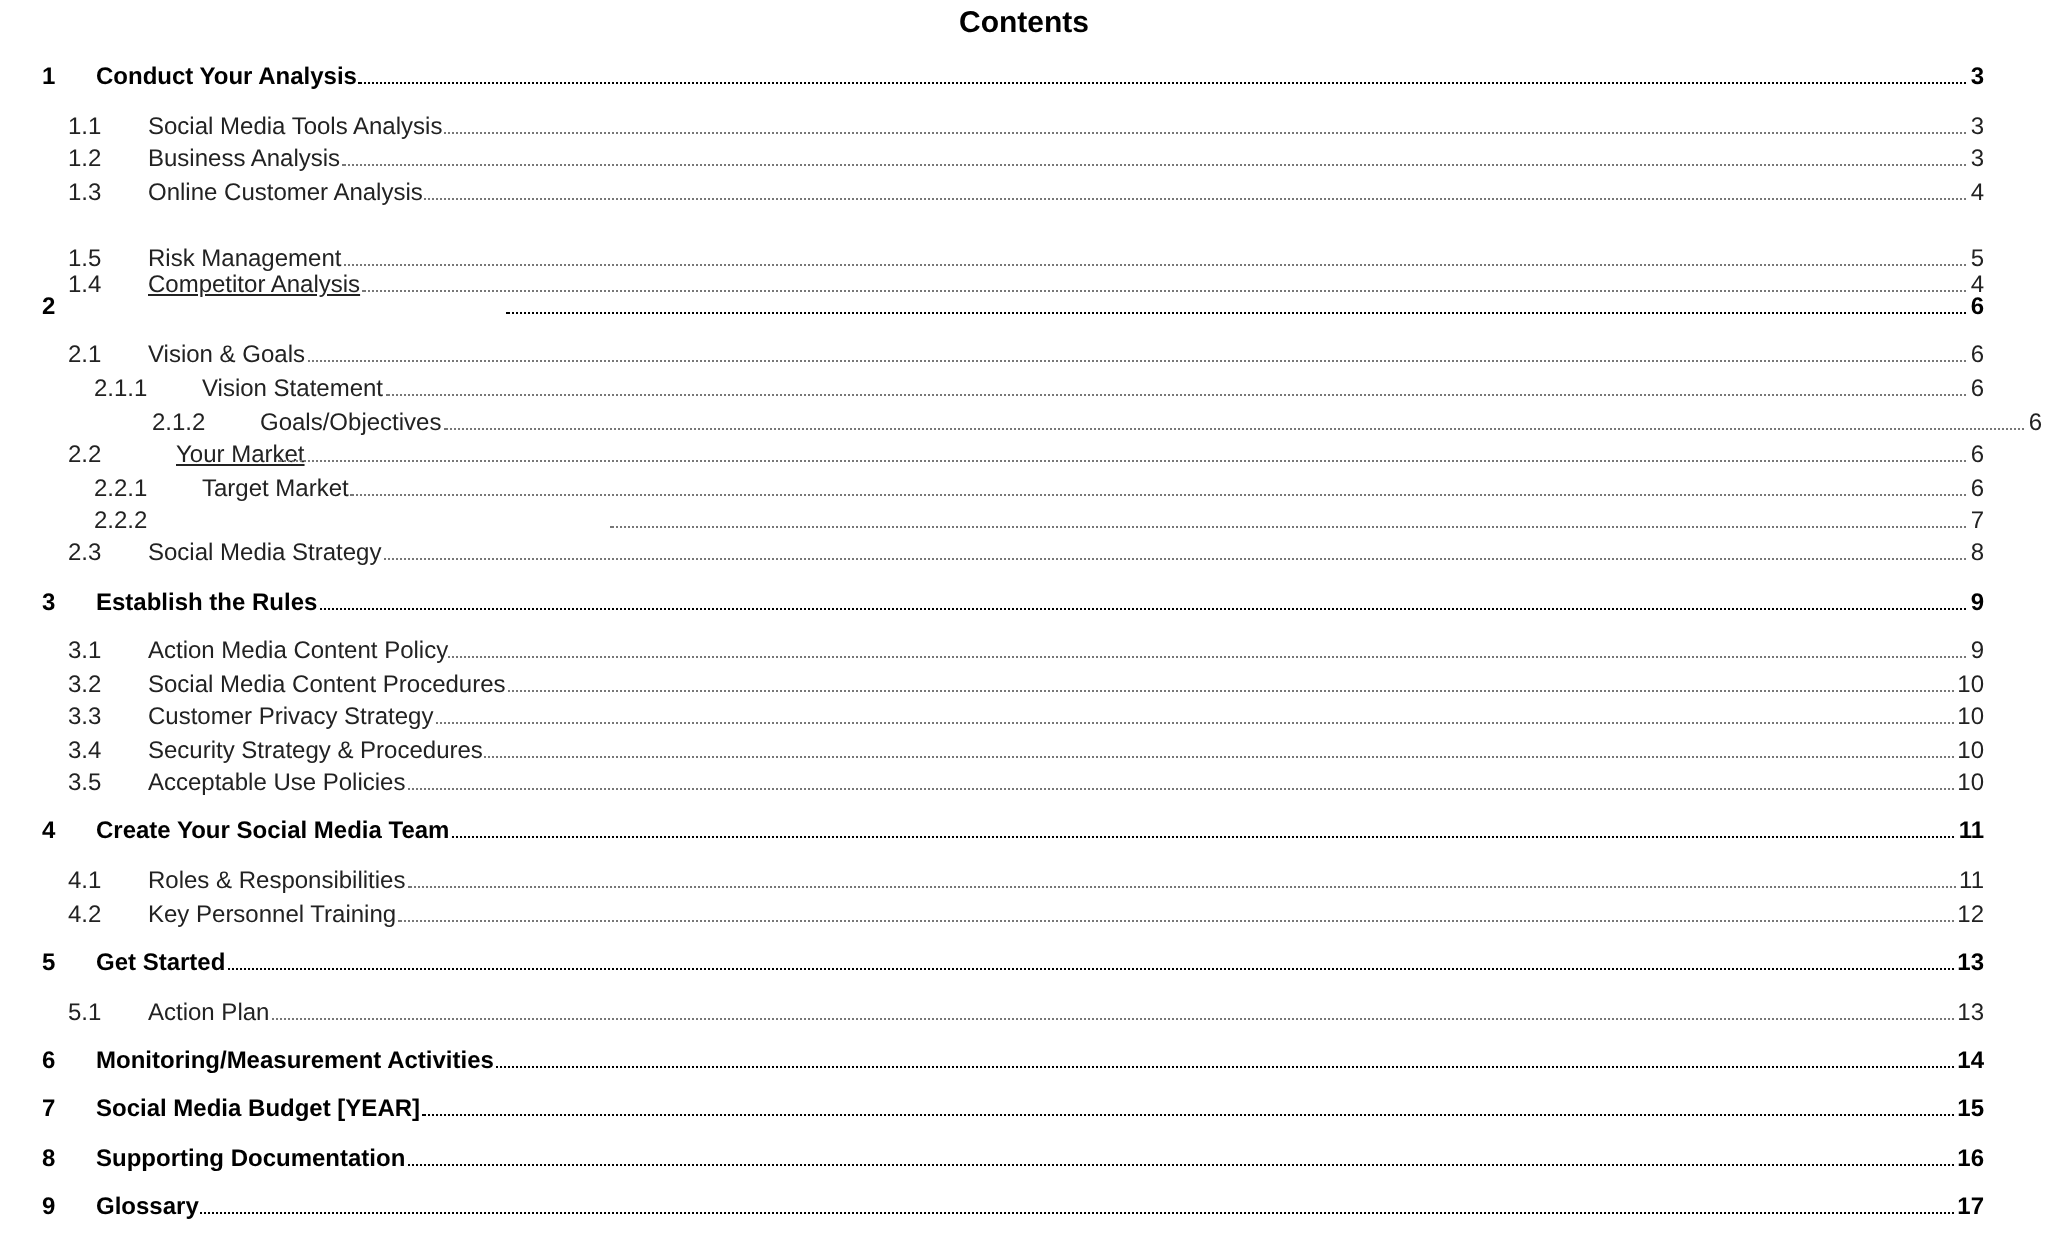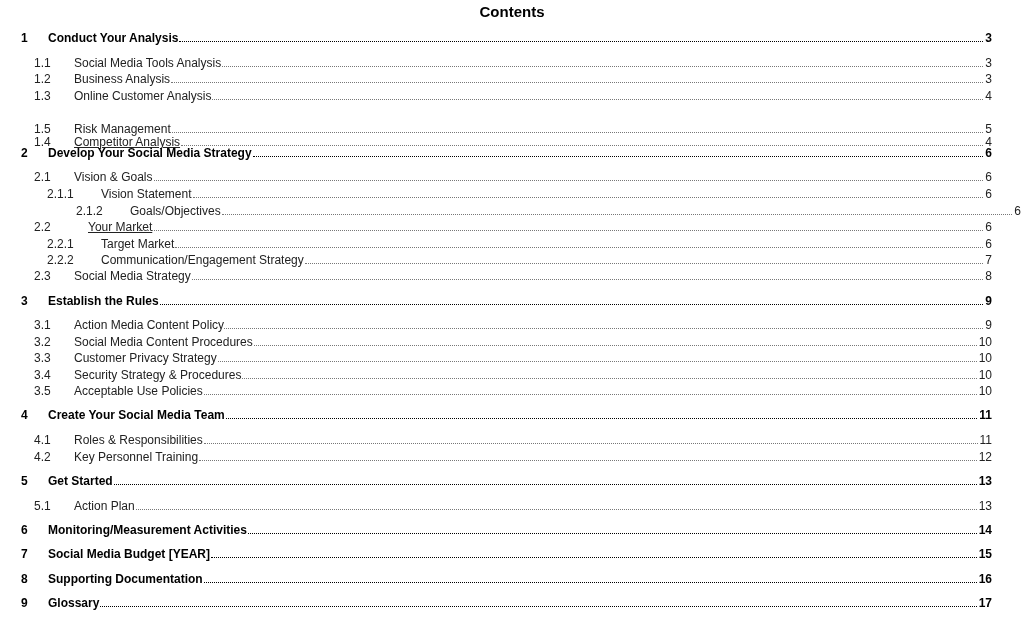--- a/index.html
+++ b/index.html
@@ -55,21 +55,20 @@
       <span class="page">4</span>
     </div>
     <div class="row lvl2" style="top: 122px;">
       <span class="num" style="left: 34px;">1.5</span>
       <span class="label" style="left: 74px;">Risk Management</span>
       <span class="lead lead-dots" style="left: 172px; width: 811px; top: 0px;"></span>
       <span class="page">5</span>
     </div>
     <div class="row lvl1" style="top: 146px;">
       <span class="num" style="left: 21px;">2</span>
-      <span class="label" style="left: 48px;">Develop Your Social Media Strategy</span>
       <span class="lead lead-dots" style="left: 253px; width: 730px; top: 0px;"></span>
       <span class="page">6</span>
     </div>
     <div class="row lvl2" style="top: 170px;">
       <span class="num" style="left: 34px;">2.1</span>
       <span class="label" style="left: 74px;">Vision &amp; Goals</span>
       <span class="lead lead-dots" style="left: 154px; width: 829px; top: 0px;"></span>
       <span class="page">6</span>
     </div>
     <div class="row lvl3" style="top: 187px;">
@@ -91,21 +90,20 @@
       <span class="page">6</span>
     </div>
     <div class="row lvl3" style="top: 237px;">
       <span class="num" style="left: 47px;">2.2.1</span>
       <span class="label" style="left: 101px;">Target Market</span>
       <span class="lead lead-dots" style="left: 175px; width: 808px; top: 0px;"></span>
       <span class="page">6</span>
     </div>
     <div class="row lvl3" style="top: 253px;">
       <span class="num" style="left: 47px;">2.2.2</span>
-      <span class="label" style="left: 101px;">Communication/Engagement Strategy</span>
       <span class="lead lead-dots" style="left: 305px; width: 678px; top: 0px;"></span>
       <span class="page">7</span>
     </div>
     <div class="row lvl2" style="top: 269px;">
       <span class="num" style="left: 34px;">2.3</span>
       <span class="label" style="left: 74px;">Social Media Strategy</span>
       <span class="lead lead-dots" style="left: 192px; width: 791px; top: 0px;"></span>
       <span class="page">8</span>
     </div>
     <div class="row lvl1" style="top: 294px;">

